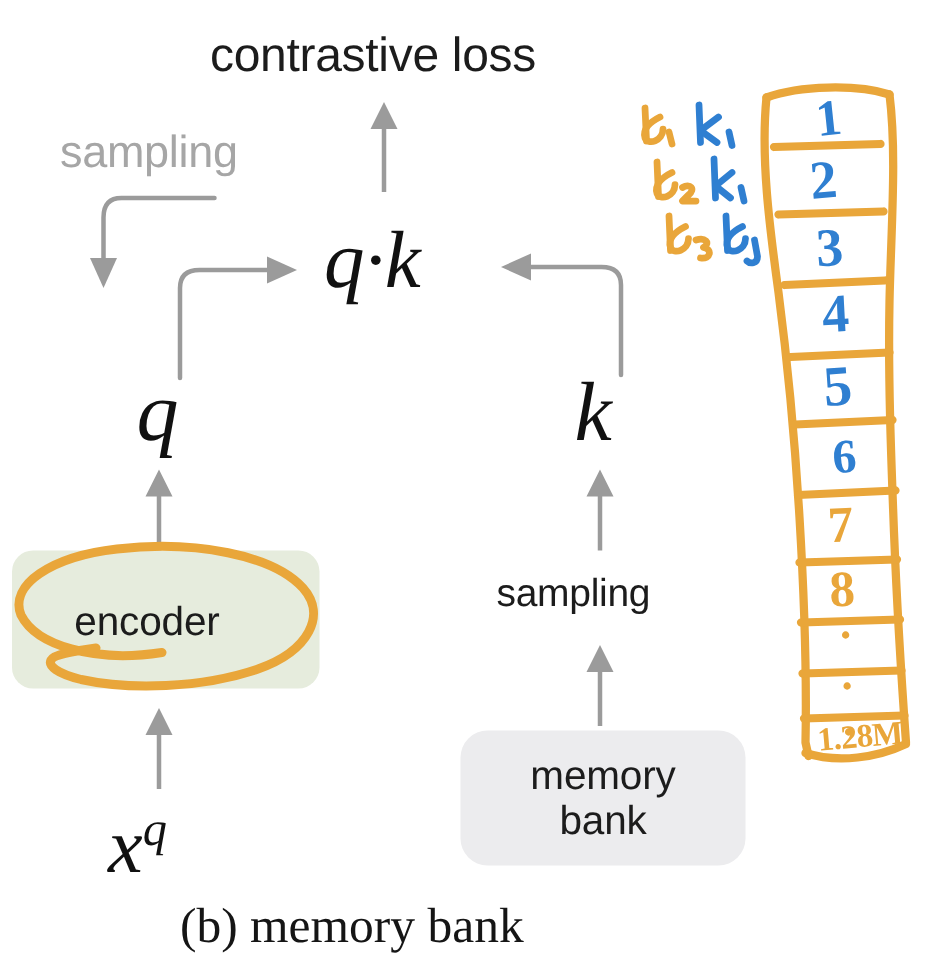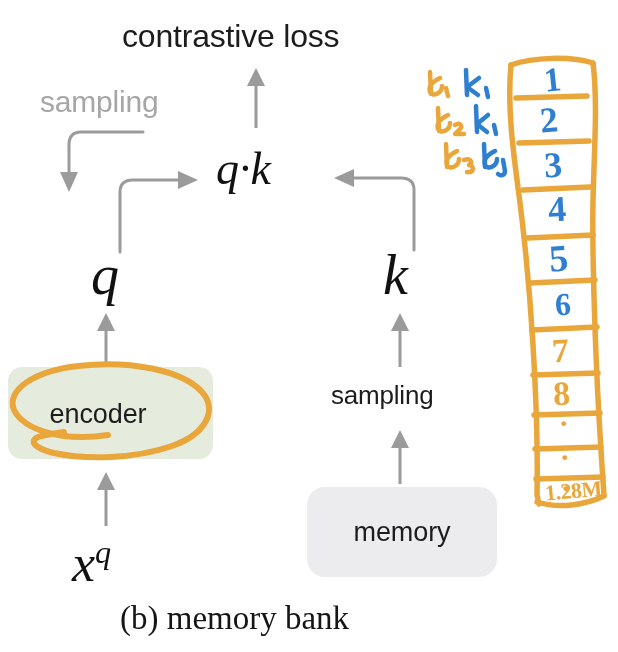--- a/index.html
+++ b/index.html
@@ -43,21 +43,21 @@
     font-size: 27px;
     text-align: center;
     letter-spacing: -0.1px;
   }
   .math {
     font-family: "Liberation Serif", serif;
     font-style: italic;
     color: #111111;
     white-space: nowrap;
   }
-  .math-qk { font-size: 46px; }
+  .math-qk { font-size: 54px; }
   .math-q  { font-size: 56px; }
   .math-k  { font-size: 56px; }
   .math-xq { font-size: 52px; }
   .caption {
     font-family: "Liberation Serif", serif;
     font-size: 33px;
     color: #151515;
     white-space: nowrap;
   }
   .sup {
@@ -79,21 +79,21 @@
     justify-content: center;
   }
 
   svg { display: block; overflow: visible; }
 </style>
 </head>
 <body>
 
 <div id="figure">
 
-  <div class="abs label-sans title-text" style="left:122px; top:19px;">contrastive loss</div>
+  <div class="abs label-sans title-text" style="left:140px; top:19px;">contrastive loss</div>
 
   <svg class="abs" style="left:236px; top:68px;" width="40" height="62">
     <line x1="20" y1="60" x2="20" y2="14" stroke="#9b9b9b" stroke-width="3"></line>
     <polygon points="20,0 29,18 11,18" fill="#9b9b9b"></polygon>
   </svg>
 
   <div class="abs label-sans gradient-text" style="left:40px; top:85px;">sampling</div>
 
   <svg class="abs" style="left:55px; top:128px;" width="90" height="68">
     <path d="M 88 4 L 26 4 Q 14 4 14 17 L 14 46" stroke="#9b9b9b" stroke-width="3" fill="none" stroke-linecap="round"></path>
@@ -150,20 +150,21 @@
   </svg>
 
   <svg class="abs" style="left:88px; top:472px;" width="38" height="56">
     <line x1="18" y1="54" x2="18" y2="14" stroke="#9b9b9b" stroke-width="3"></line>
     <polygon points="18,0 27,18 9,18" fill="#9b9b9b"></polygon>
   </svg>
 
   <div class="abs membank-box" style="left:307px; top:487px; width:190px; height:90px;border-radius:18px;">
     <div class="label-sans box-text">
       <div>memory</div>
+      <div>bank</div>
     </div>
   </div>
 
   <div class="abs caption" style="left:120px; top:600px;">(b) memory bank</div>
 
   <div class="abs math math-xq" style="left:72px; top:534px;">
     <span>x</span><span class="sup">q</span>
   </div>
 
   <div class="abs" style="left:424px; top:68px; width:100px; height:110px;">

